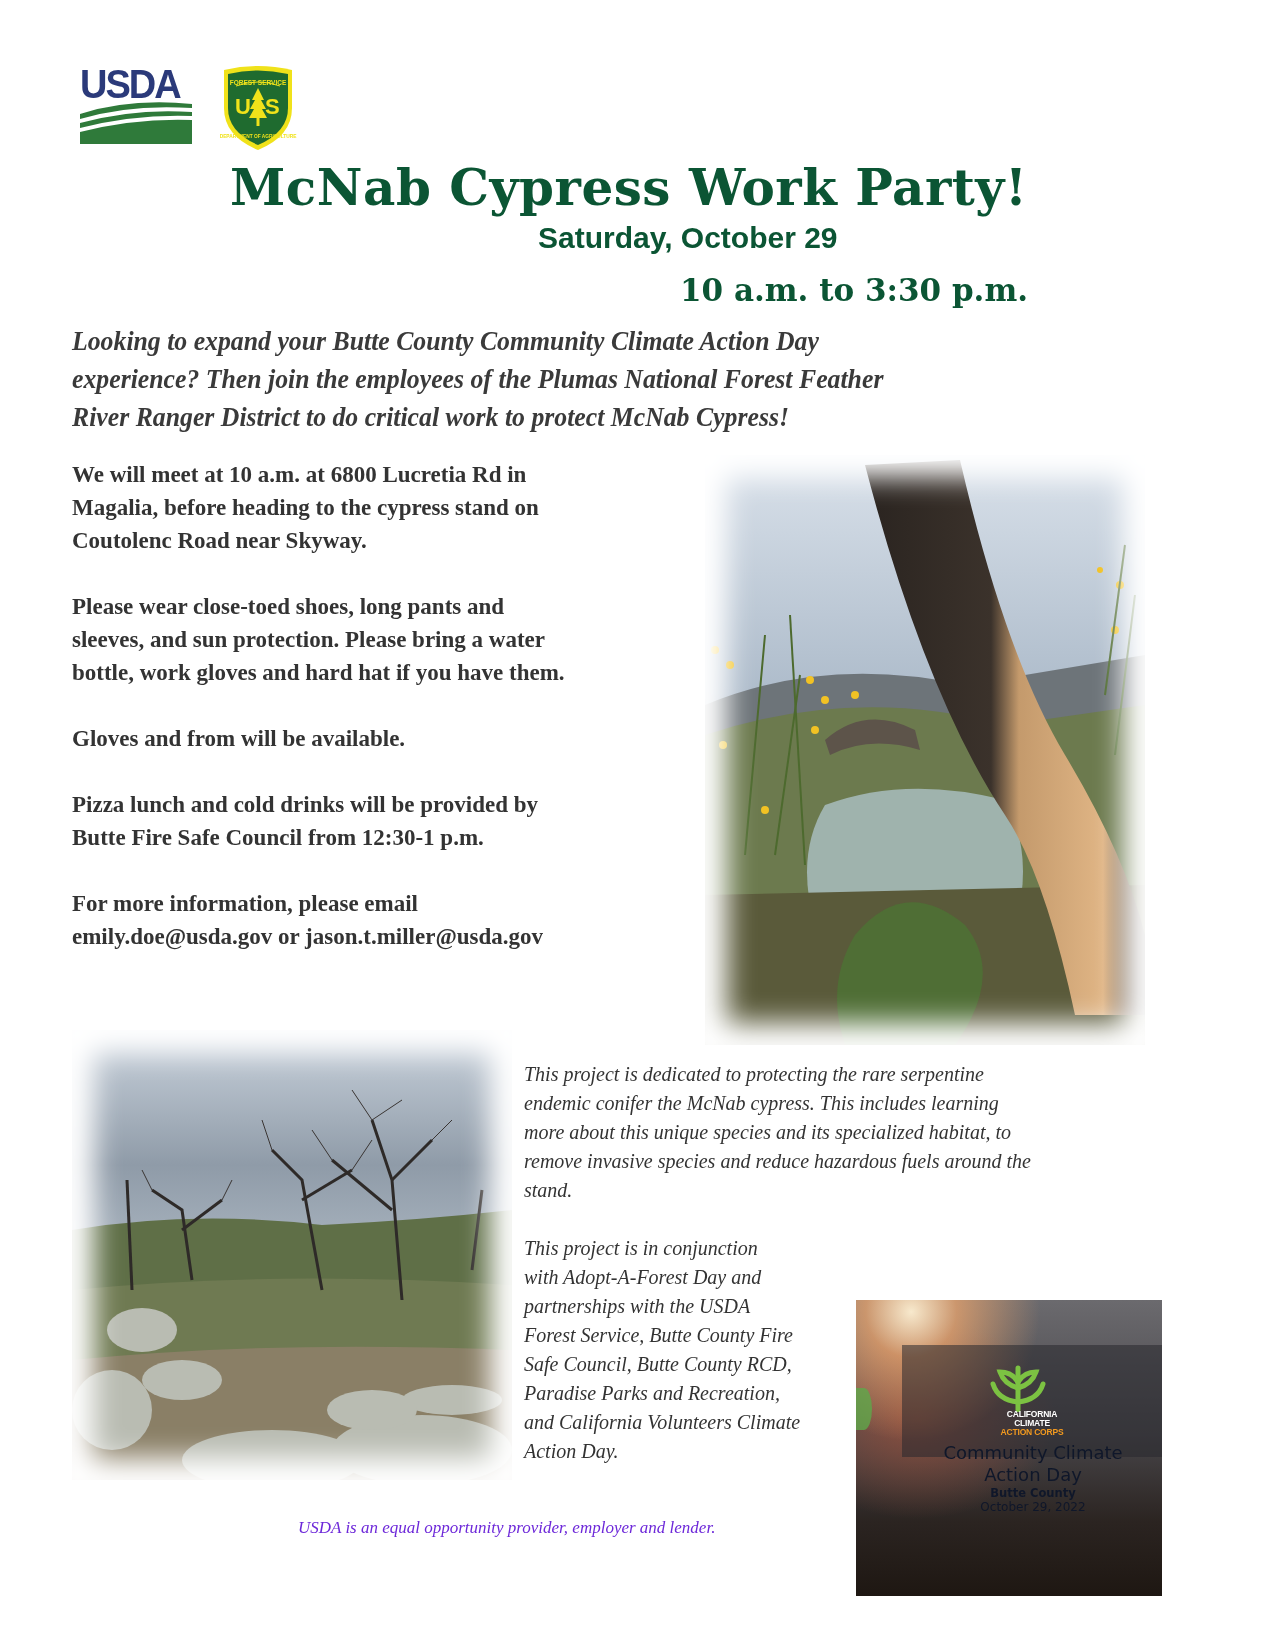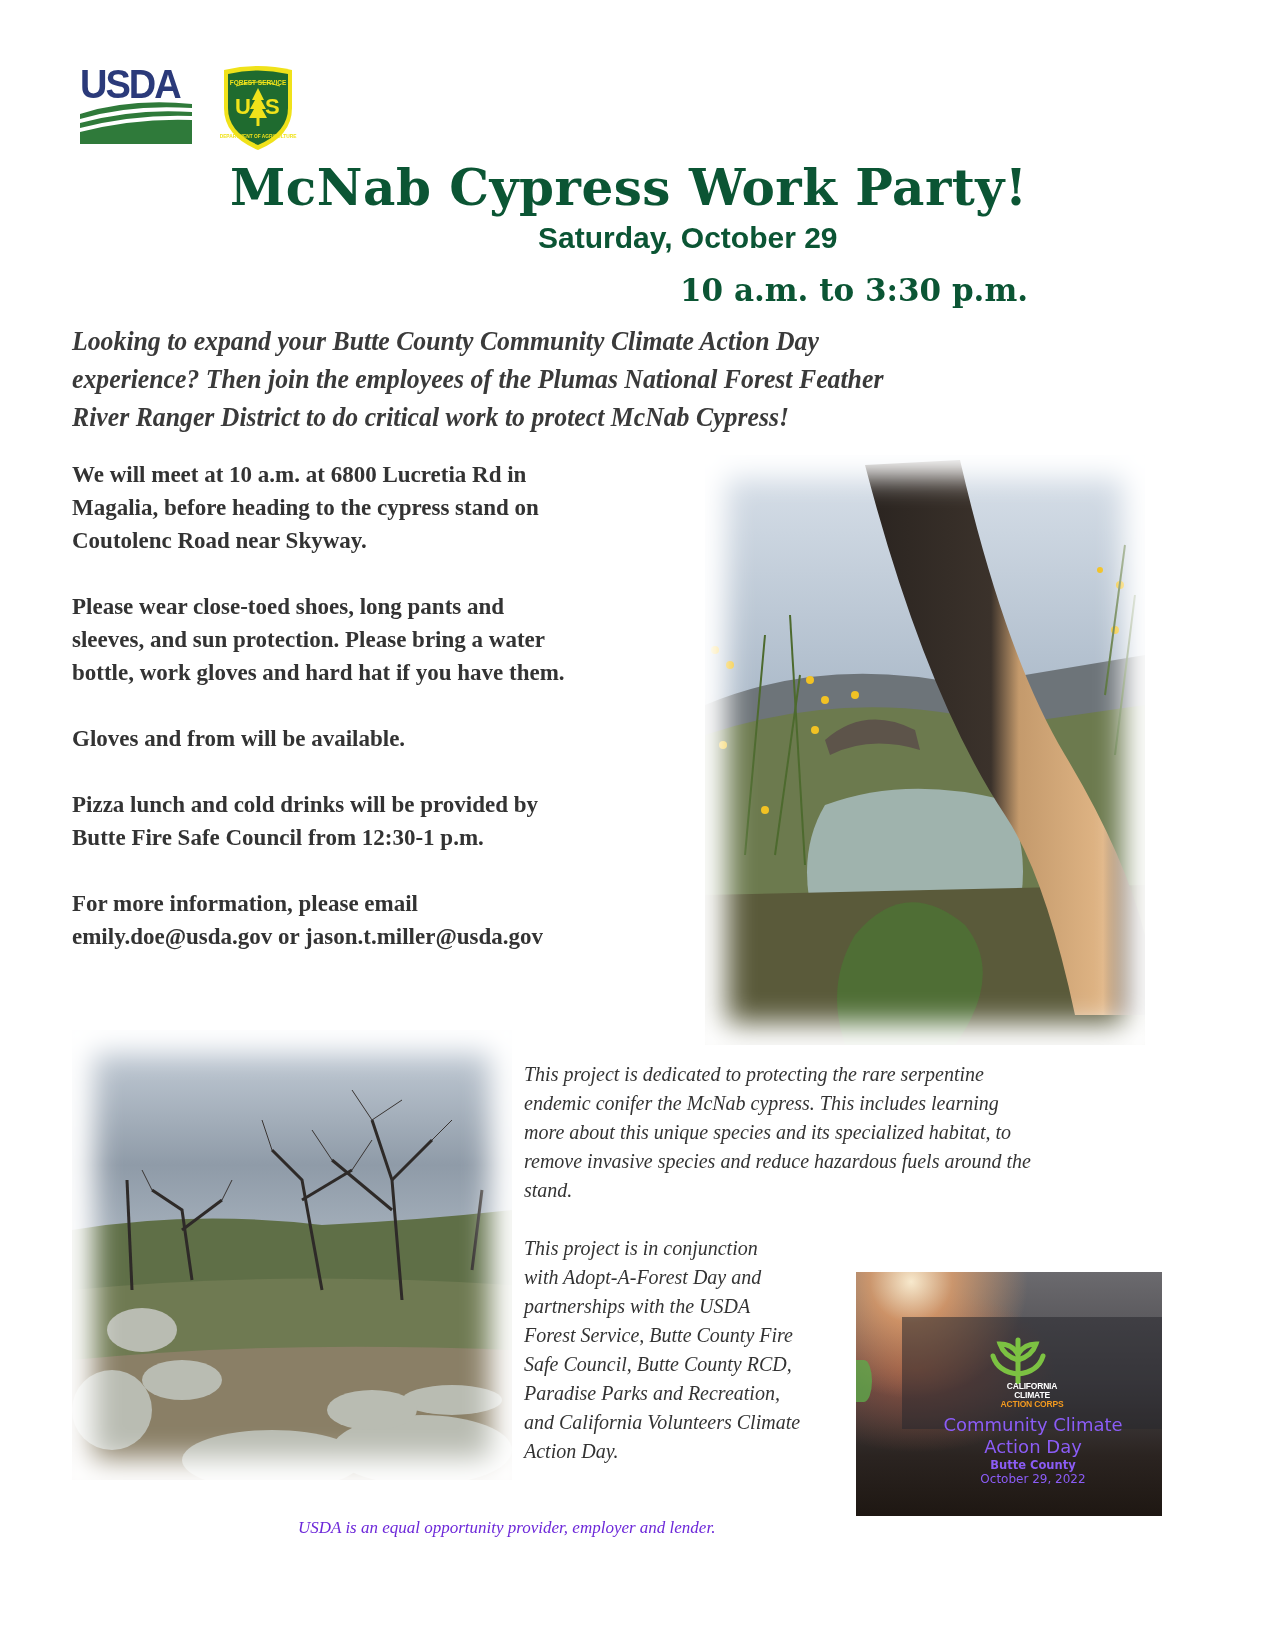--- a/index.html
+++ b/index.html
@@ -31,31 +31,31 @@
     .photo-land { left: 72px; top: 1030px; width: 440px; height: 450px; }
     .fade { position: absolute; inset: 0; pointer-events: none;
       box-shadow: inset 0 0 28px 22px #ffffff; }
 
     
     .project { left: 524px; top: 1060px; width: 610px; font-family: "Liberation Serif", serif; font-style: italic; font-size: 20px; line-height: 29px; color: #333333; }
     .project .line { display: block; white-space: nowrap; }
     .project .gap { height: 29px; }
 
     
-    .badge { left: 856px; top: 1272px; width: 306px; height: 244px; overflow: hidden; }
+    .badge { left: 856px; top: 1300px; width: 306px; height: 296px; overflow: hidden; }
     .badge-bg { position: absolute; inset: 0;
       background:
         radial-gradient(circle at 18% 4%, rgba(255,240,210,0.95) 0, rgba(245,170,110,0.7) 12%, rgba(120,80,70,0) 34%),
         radial-gradient(ellipse at 20% 40%, rgba(150,80,60,0.9) 0, rgba(90,60,55,0) 40%),
         linear-gradient(180deg, #6b6a6e 0%, #48464a 45%, #2b2421 75%, #1e1712 100%); }
     .badge-panel { position: absolute; left: 46px; top: 45px; width: 260px; height: 112px; background: rgba(40,40,45,0.55); }
     .badge-leaf { position: absolute; left: 134px; top: 62px; width: 56px; height: 50px; }
     .badge-org { position: absolute; left: 46px; top: 110px; width: 260px; text-align: center; font-family: "Liberation Sans", sans-serif; font-weight: bold; font-size: 8.5px; line-height: 9px; color: #ffffff; letter-spacing: -0.2px; }
     .badge-org .corps { color: #f39a1f; }
-    .badge-title { position: absolute; left: 46px; top: 142px; width: 262px; text-align: center; font-family: "DejaVu Sans", sans-serif; color: #8b5cf6; }
+    .badge-title { position: absolute; left: 46px; top: 142px; width: 262px; text-align: center; font-family: "DejaVu Sans", sans-serif; color: #0f172a; }
     .badge-title .t1 { font-size: 18px; line-height: 22px; display: block; white-space: nowrap; }
     .badge-title .t2 { font-size: 11.5px; line-height: 14px; font-weight: bold; display: block; }
     .badge-title .t3 { font-size: 12px; line-height: 15px; font-weight: normal; display: block; }
     .badge-green { position: absolute; left: 0; top: 88px; width: 16px; height: 42px; background: #5fa84a; border-radius: 0 50% 50% 0; opacity: 0.8; }
 
     .footer { left: 298px; top: 1518px; font-family: "Liberation Serif", serif; font-style: italic; font-size: 17px; color: #6d28d9; white-space: nowrap; }
   </style>
 </head>
 <body>
 

